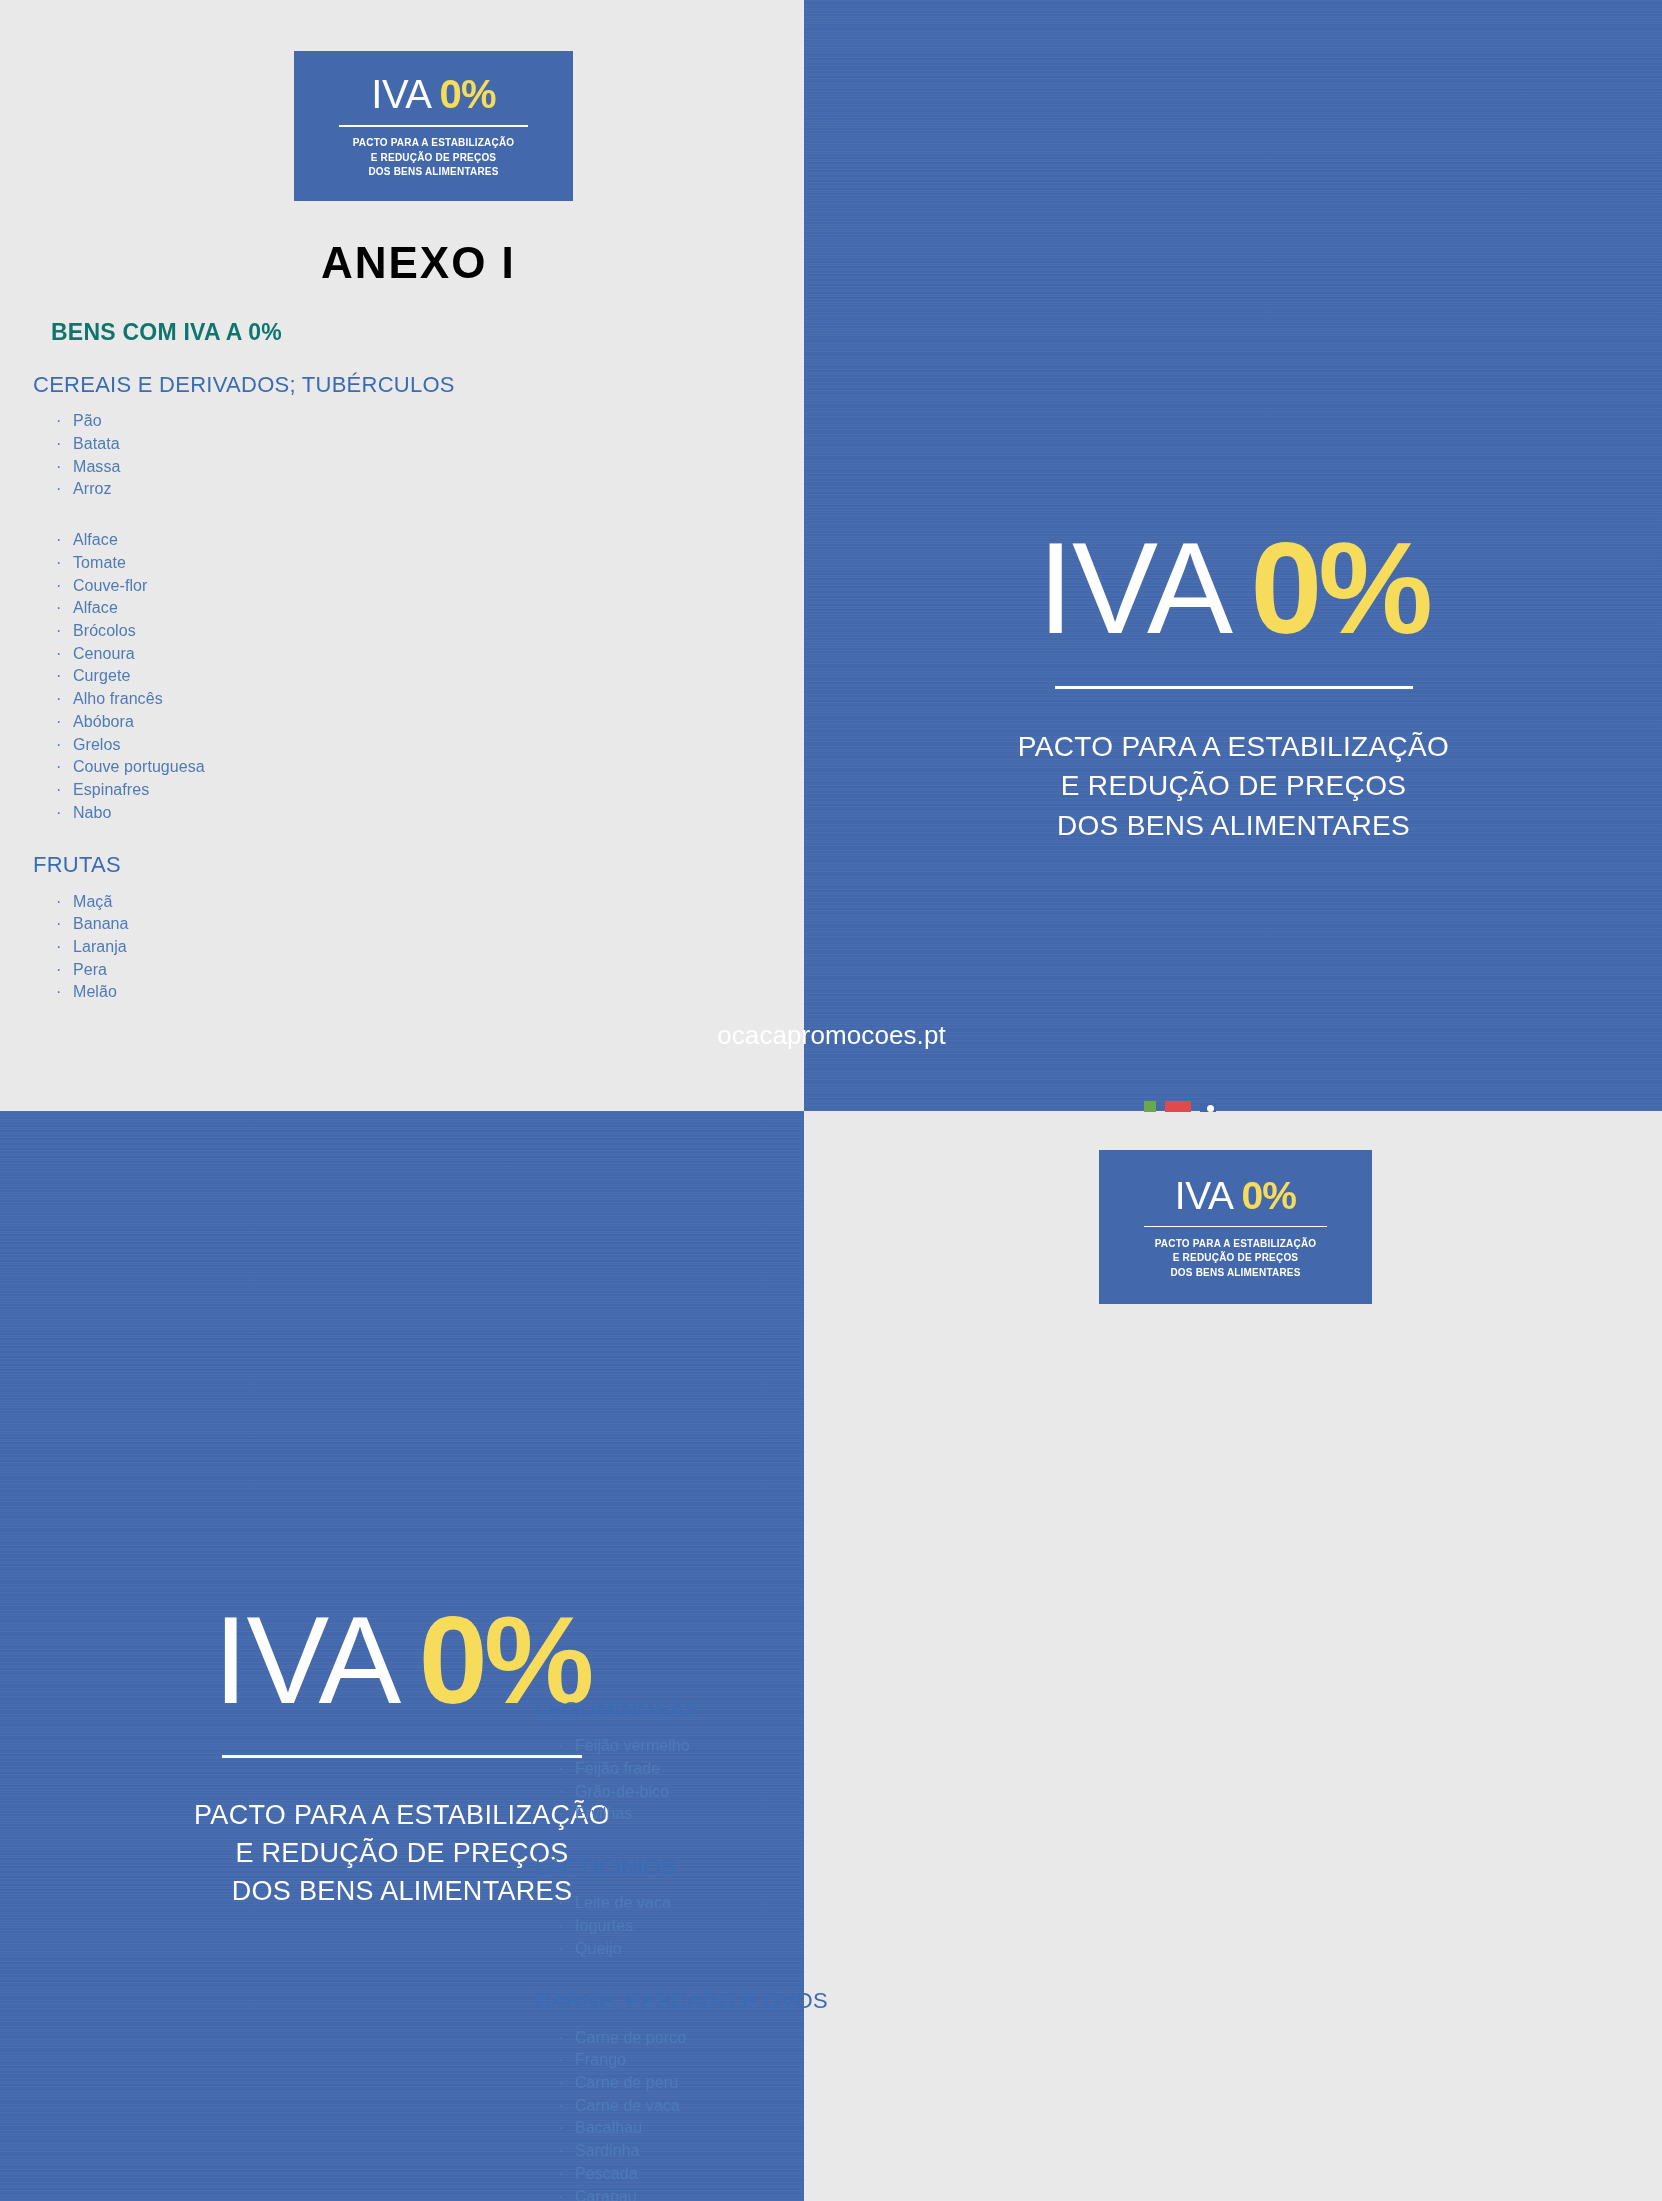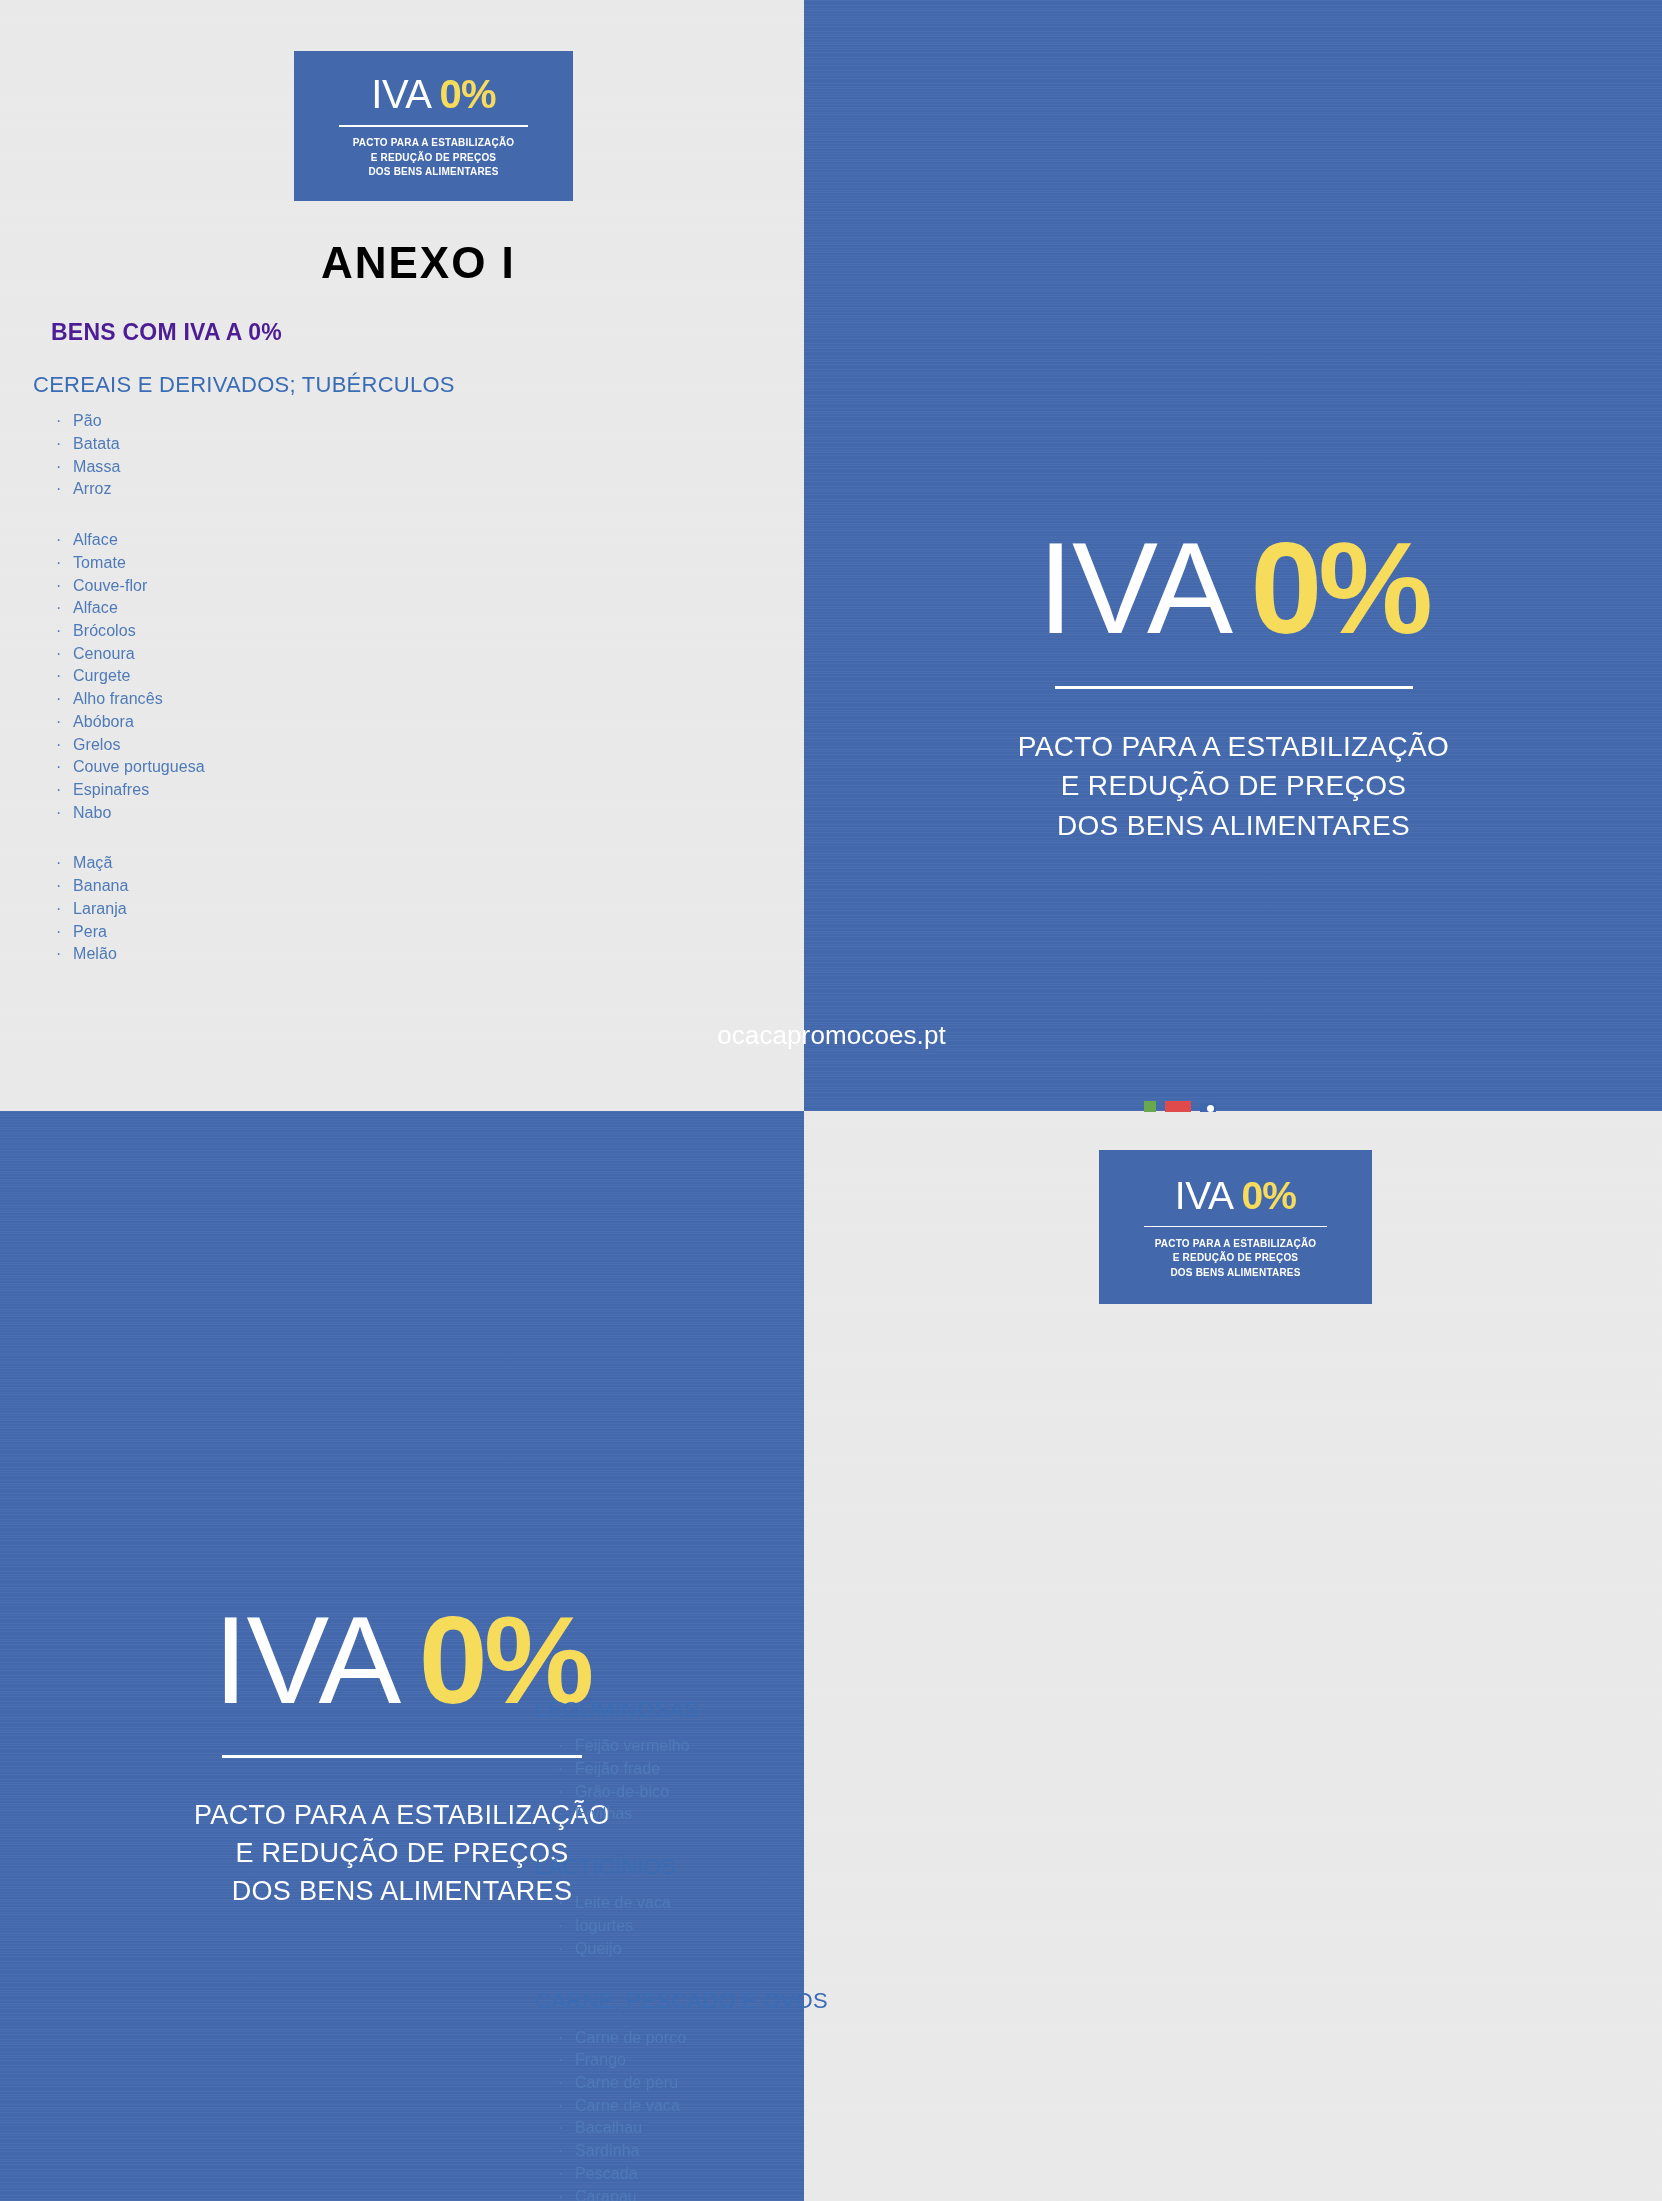--- a/index.html
+++ b/index.html
@@ -134,21 +134,21 @@
     position: absolute;
     color: #000000;
     font-weight: 700;
     font-size: 44px;
     letter-spacing: 0.045em;
     white-space: nowrap;
     margin-left: 24px;
   }
   .doc-kicker {
     position: absolute;
-    color: #4c1d95;
+    color: #0f766e;
     font-weight: 700;
     font-size: 23px;
     letter-spacing: 0.01em;
     white-space: nowrap;
   }
 
   .sec-head {
     color: #3a6cb5;
     font-weight: 400;
     font-size: 22px;
@@ -253,20 +253,21 @@
             <li><span class="bullet">·</span><span>Curgete</span></li>
             <li><span class="bullet">·</span><span>Alho francês</span></li>
             <li><span class="bullet">·</span><span>Abóbora</span></li>
             <li><span class="bullet">·</span><span>Grelos</span></li>
             <li><span class="bullet">·</span><span>Couve portuguesa</span></li>
             <li><span class="bullet">·</span><span>Espinafres</span></li>
             <li><span class="bullet">·</span><span>Nabo</span></li>
           </ul>
         </div>
         <div class="section">
+          <div class="sec-head">FRUTAS</div>
           <ul class="sec-list">
             <li><span class="bullet">·</span><span>Maçã</span></li>
             <li><span class="bullet">·</span><span>Banana</span></li>
             <li><span class="bullet">·</span><span>Laranja</span></li>
             <li><span class="bullet">·</span><span>Pera</span></li>
             <li><span class="bullet">·</span><span>Melão</span></li>
           </ul>
         </div>
       </div>
   </div>

